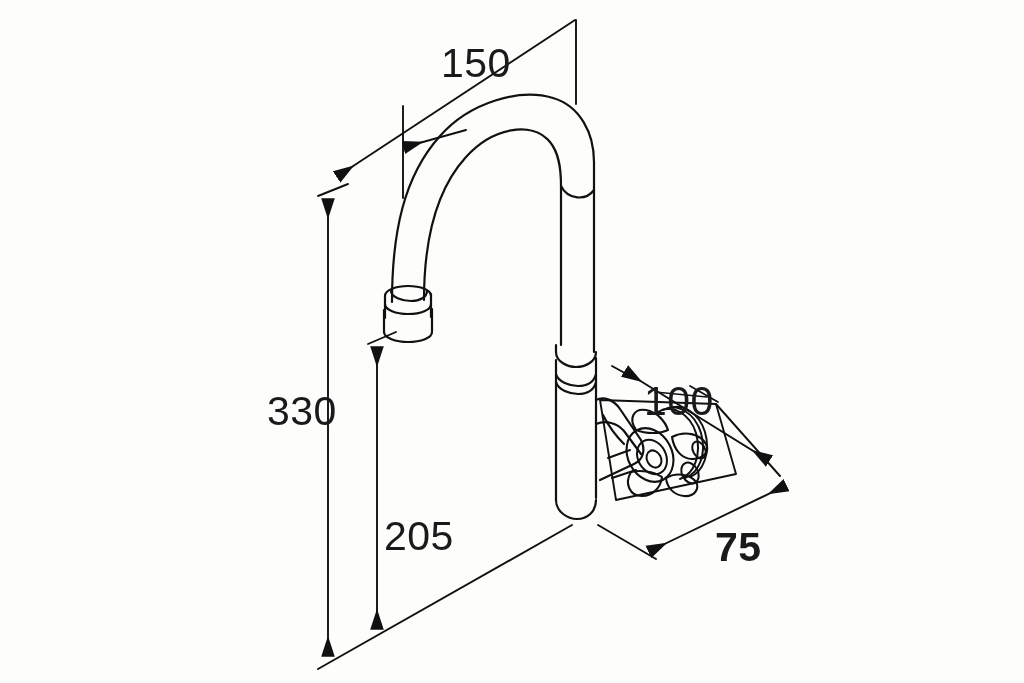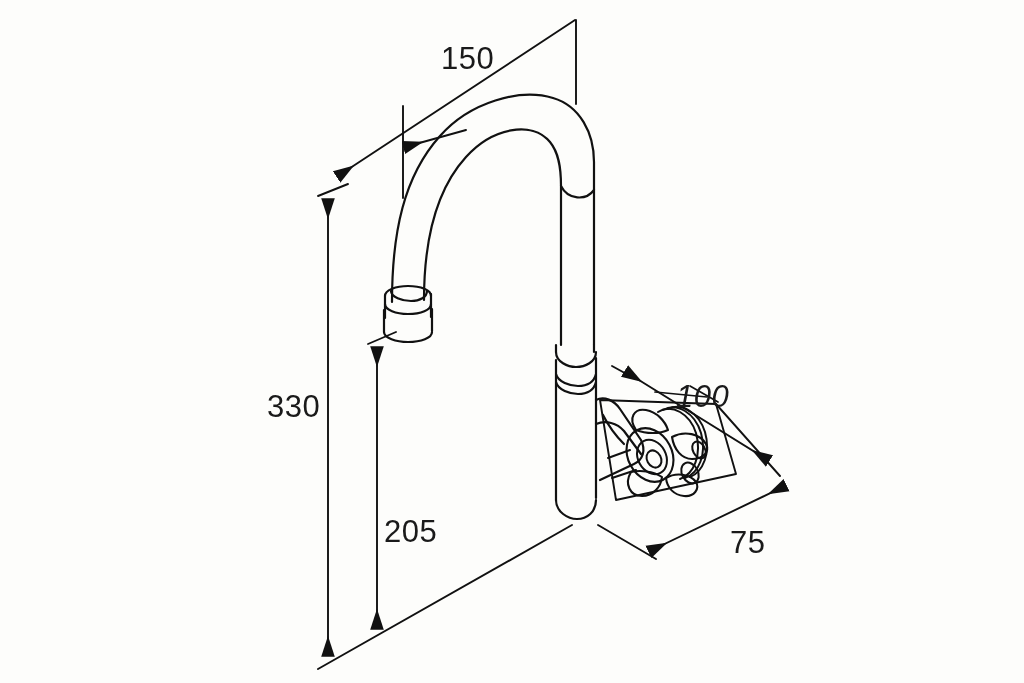--- a/index.html
+++ b/index.html
@@ -19,21 +19,21 @@
     position: absolute;
     left: 0;
     top: 0;
     width: 1024px;
     height: 683px;
   }
   .dim-text {
     position: absolute;
     color: #1a1a1a;
     font-family: "Liberation Sans", sans-serif;
-    font-size: 31px;
+    font-size: 41px;
     font-weight: 400;
     letter-spacing: 0.5px;
     white-space: nowrap;
     line-height: 1;
     user-select: none;
   }
 </style>
 </head>
 <body>
 
@@ -176,17 +176,17 @@
 
     </g>
   </svg>
 
   <div class="dim-text" style="left:441px; top:43px;">150</div>
 
   <div class="dim-text" style="left:267px; top:391px;">330</div>
 
   <div class="dim-text" style="left:384px; top:516px;">205</div>
 
-  <div class="dim-text" style="left:676px; top:381px;font-style:italic;">100</div>
+  <div class="dim-text" style="left:644px; top:381px;">100</div>
 
-  <div class="dim-text" style="left:730px; top:527px;">75</div>
+  <div class="dim-text" style="left:715px; top:527px;font-weight:bold;">75</div>
 
 </div>
 
 </body></html>

